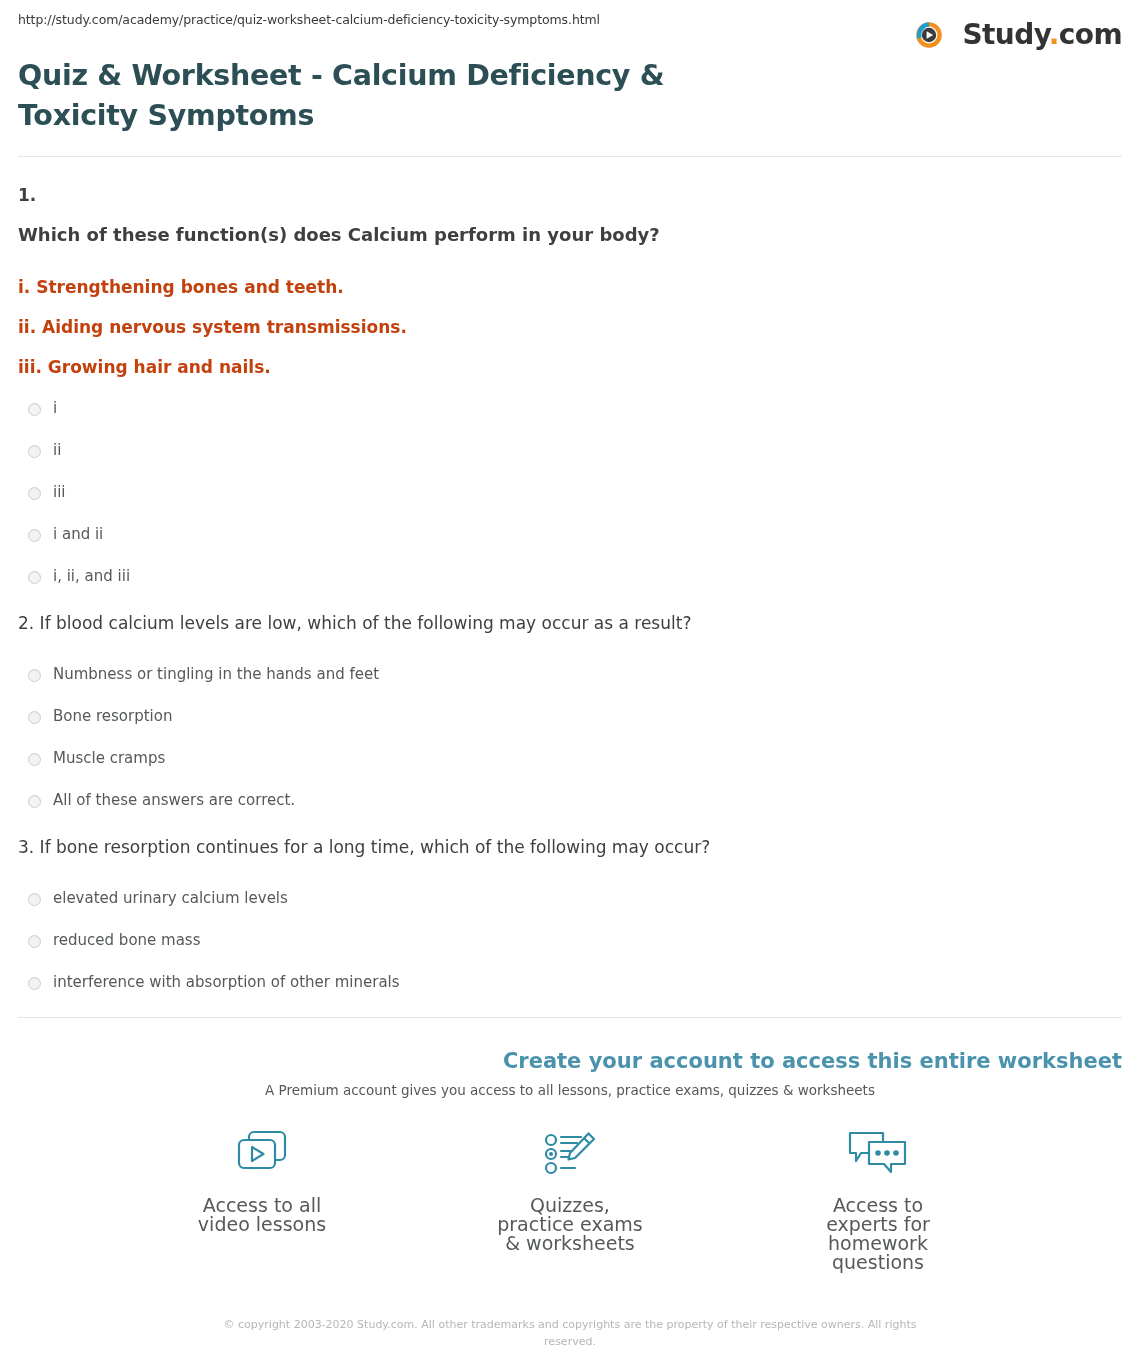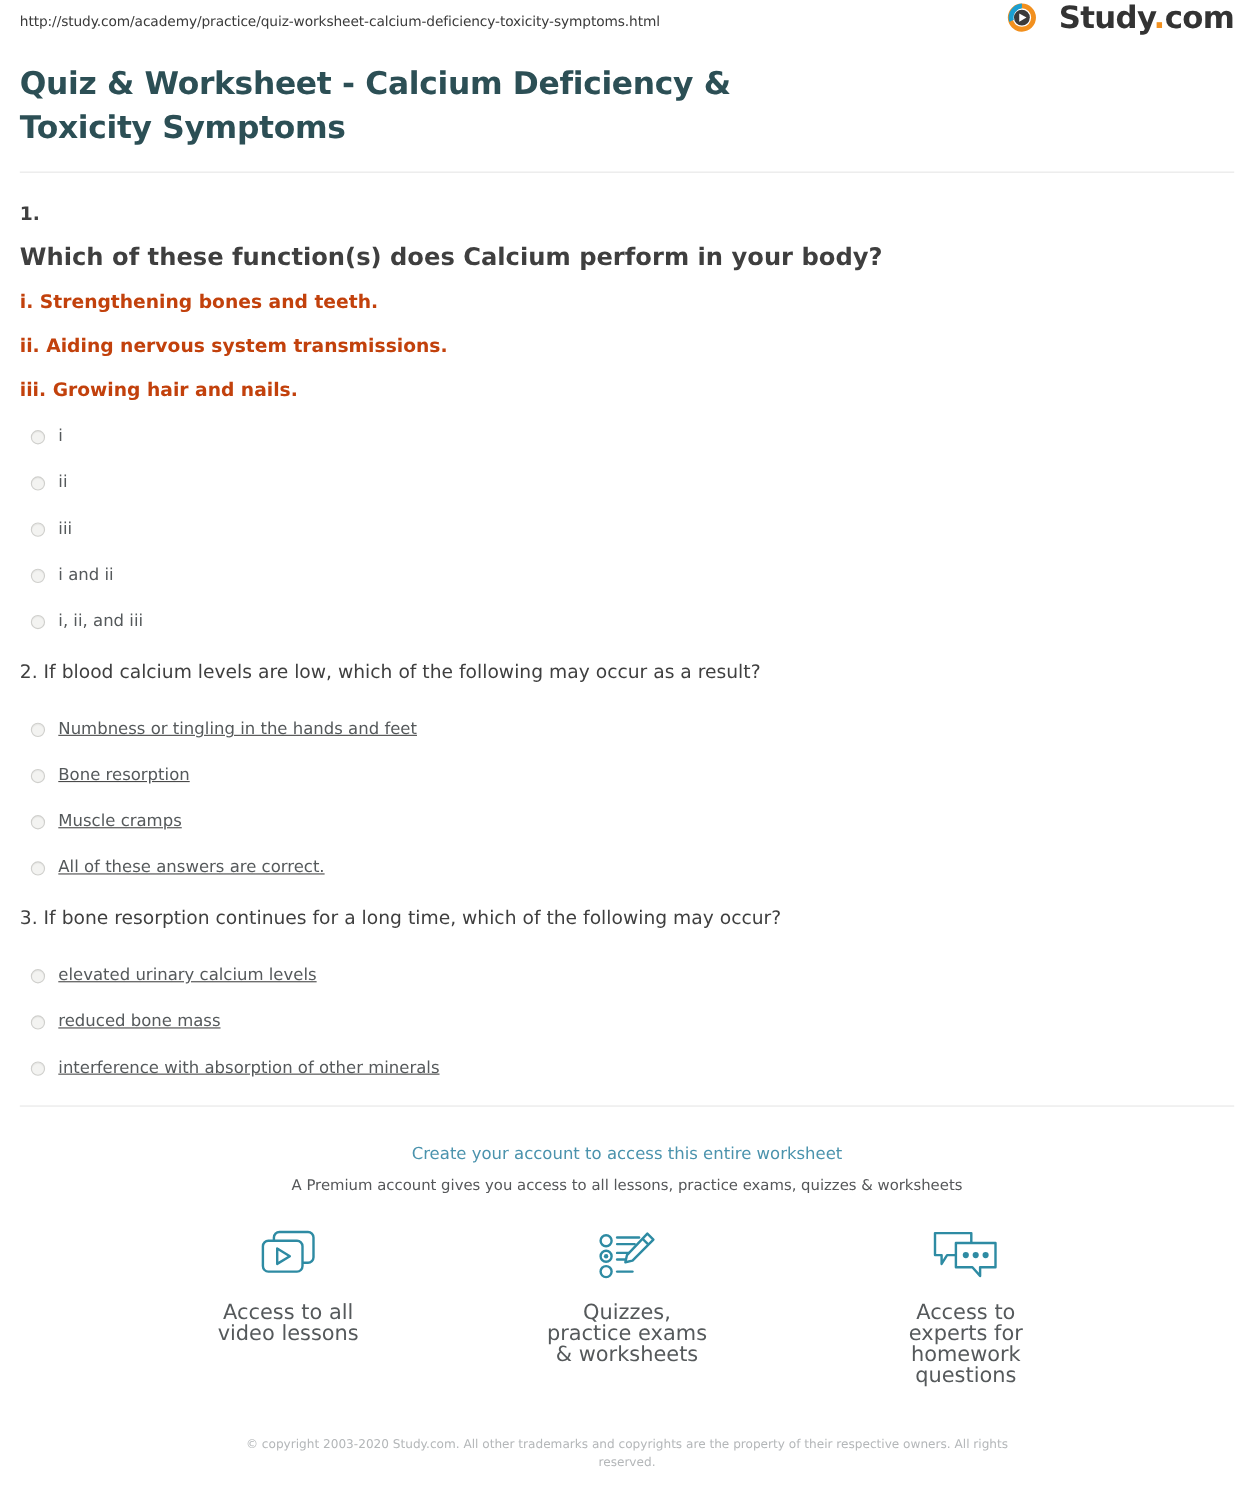--- a/index.html
+++ b/index.html
@@ -34,21 +34,21 @@
     left: 18px;
     top: 12px;
     font-size: 12.5px;
     color: #3a3a3a;
     letter-spacing: -0.1px;
     white-space: nowrap;
   }
   .logo {
     position: absolute;
     right: 18px;
-    top: 1px;
+    top: 20px;
     display: flex;
     align-items: center;
     gap: 19px;
   }
   .logo-mark { width: 30px; height: 30px; display:block; }
   .logo-word {
     font-size: 28px;
     font-weight: 700;
     color: #333333;
     letter-spacing: -0.6px;
@@ -82,43 +82,43 @@
   .q-block { padding-top: 24px; }
 
   .q-number-line {
     font-size: 17px;
     font-weight: 700;
     color: #3f3f3f;
     line-height: 28px;
     margin: 0 0 12px 0;
   }
   .q-stem {
-    font-size: 22px;
+    font-size: 18px;
     font-weight: 700;
     color: #3f3f3f;
     line-height: 28px;
-    margin: 0 0 12px 0;
+    margin: 0 0 24px 0;
   }
   .q-sub {
     font-size: 17px;
     font-weight: 700;
     color: #c2410c;
     line-height: 28px;
     margin: 0 0 12px 0;
   }
   .q-title-inline {
     font-size: 17px;
     font-weight: 400;
     color: #3f3f3f;
     line-height: 28px;
     margin: 0 0 6px 0;
   }
 
   .options { margin: 18px 0 0 0; padding: 0; list-style: none; }
-  .options.tight { margin-top: 28px; text-decoration: underline; }
+  .options.tight { margin-top: 28px; }
   .option {
     display: flex;
     align-items: flex-start;
     margin: 0 0 24px 0;
     padding-left: 10px;
   }
   .options .option:last-child { margin-bottom: 0; text-align: center; }
   .radio {
     width: 11px;
     height: 11px;
@@ -137,25 +137,26 @@
     font-weight: 400;
   }
 
   
   .cta {
     margin-top: 28px;
     text-align: center;
     padding: 0 18px;
   }
   .cta-heading {
-    font-size: 15px;
+    font-size: 21px;
     color: #4b93ad;
-    font-weight: 400;
+    font-weight: 700;
     line-height: 30px;
     margin: 0 0 4px 0;
+    text-align: right;
   }
   .cta-sub {
     font-size: 13.5px;
     color: #555759;
     line-height: 20px;
     margin: 0;
   }
   .features {
     margin-top: 26px;
     display: flex;

